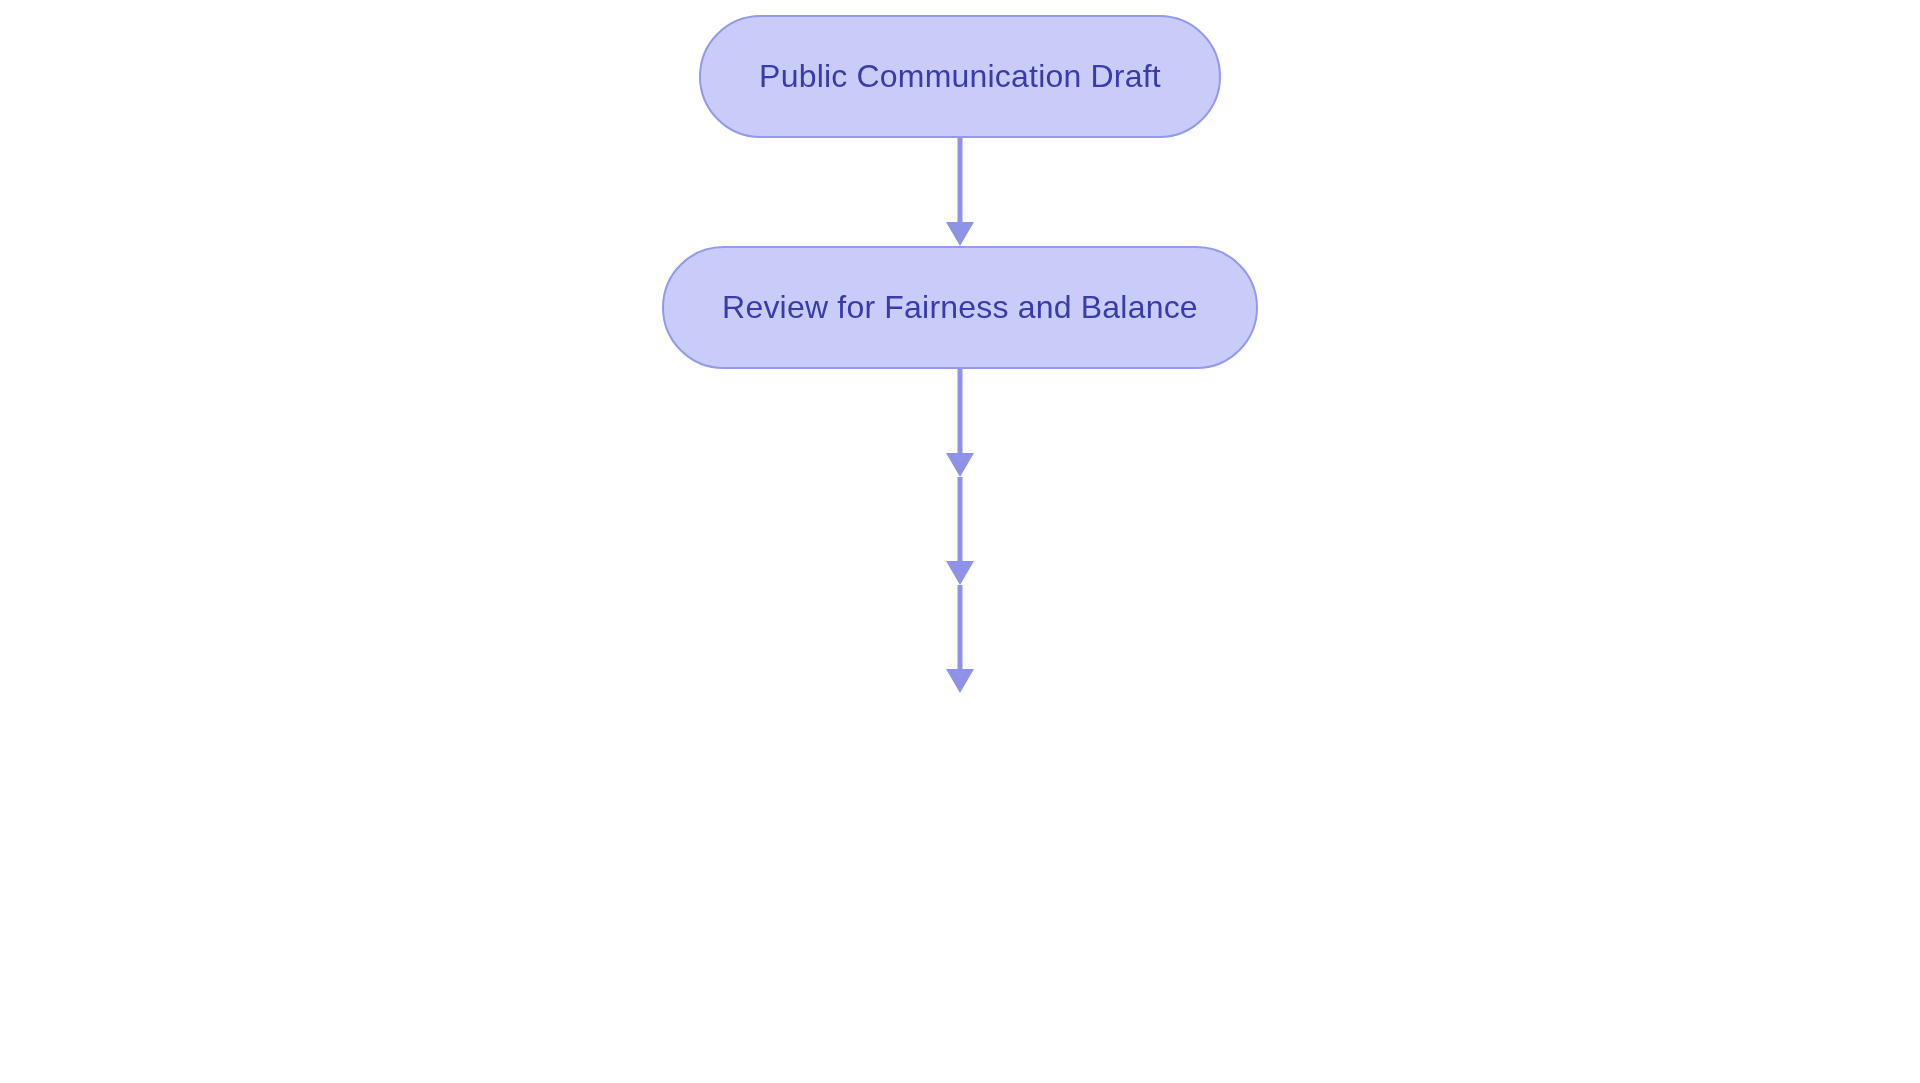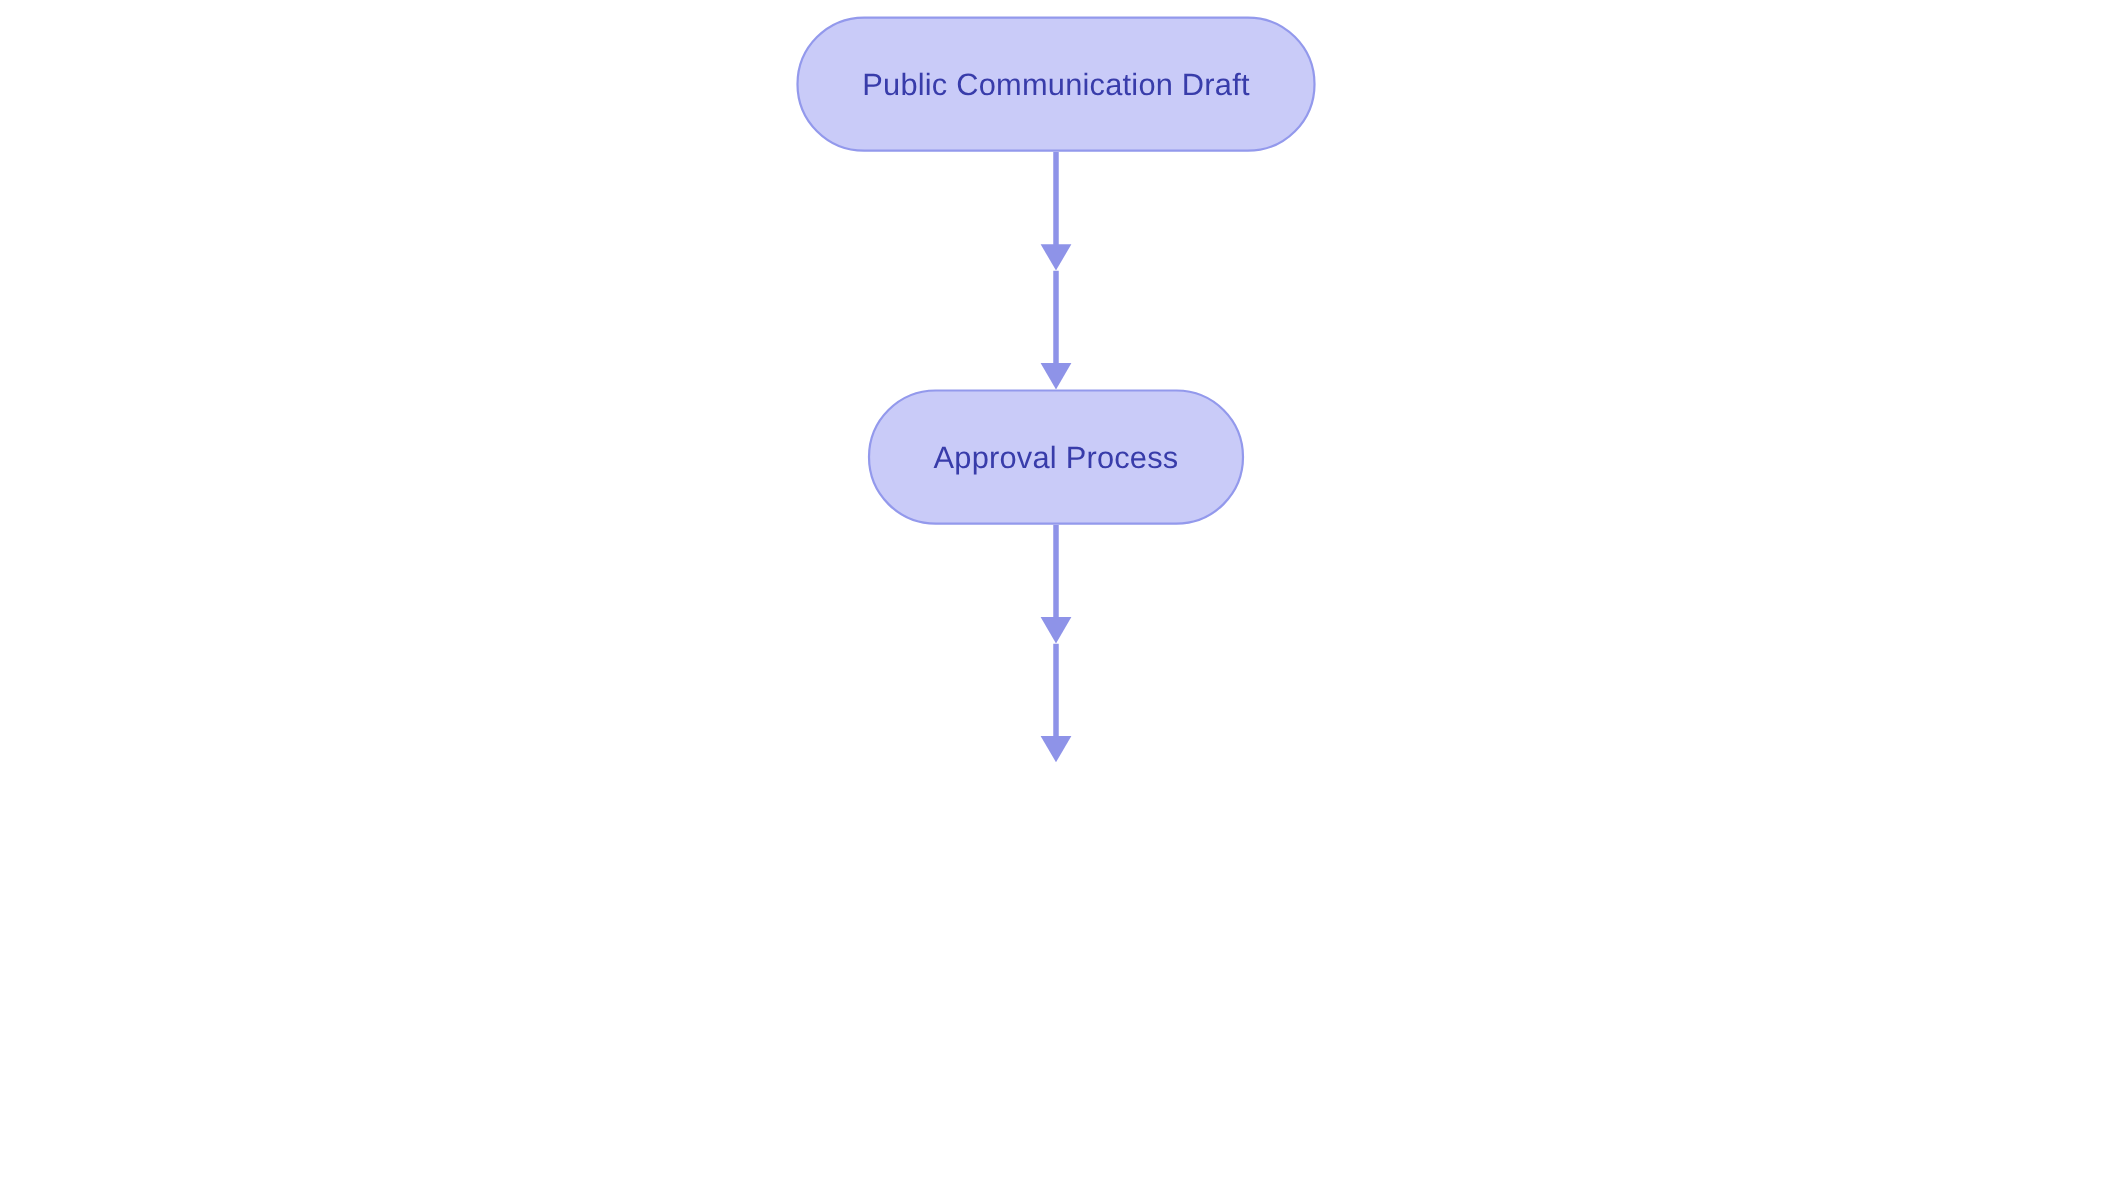--- a/index.html
+++ b/index.html
@@ -23,21 +23,21 @@
     align-items: center;
     padding-top: 15px;
   }
   .flow-node {
     height: 123px;
     padding: 0 58px;
     border-radius: 62px;
     background: var(--node-fill);
     border: 2px solid var(--node-border);
     color: var(--node-text);
-    font-size: 28px;
+    font-size: 32px;
     letter-spacing: 0.2px;
     display: flex;
     align-items: center;
     justify-content: center;
     white-space: nowrap;
     flex: 0 0 auto;
   }
   .flow-arrow {
     flex: 0 0 auto;
     height: 108px;
@@ -53,29 +53,29 @@
 
   <div class="flow-node">
     <span>Public Communication Draft</span>
   </div>
 
   <svg class="flow-arrow" viewBox="0 0 32 108" xmlns="http://www.w3.org/2000/svg">
     <line x1="16" y1="0" x2="16" y2="86" stroke="currentColor" stroke-width="5"></line>
     <polygon points="2,84 30,84 16,108" fill="currentColor"></polygon>
   </svg>
 
+  <div class="flow-node">
+    <span>Review for Fairness and Balance</span>
+  </div>
 
   <svg class="flow-arrow" viewBox="0 0 32 108" xmlns="http://www.w3.org/2000/svg">
     <line x1="16" y1="0" x2="16" y2="86" stroke="currentColor" stroke-width="5"></line>
     <polygon points="2,84 30,84 16,108" fill="currentColor"></polygon>
   </svg>
 
-  <div class="flow-node">
-    <span>Approval Process</span>
-  </div>
 
   <svg class="flow-arrow" viewBox="0 0 32 108" xmlns="http://www.w3.org/2000/svg">
     <line x1="16" y1="0" x2="16" y2="86" stroke="currentColor" stroke-width="5"></line>
     <polygon points="2,84 30,84 16,108" fill="currentColor"></polygon>
   </svg>
 
 
   <svg class="flow-arrow" viewBox="0 0 32 108" xmlns="http://www.w3.org/2000/svg">
     <line x1="16" y1="0" x2="16" y2="86" stroke="currentColor" stroke-width="5"></line>
     <polygon points="2,84 30,84 16,108" fill="currentColor"></polygon>

